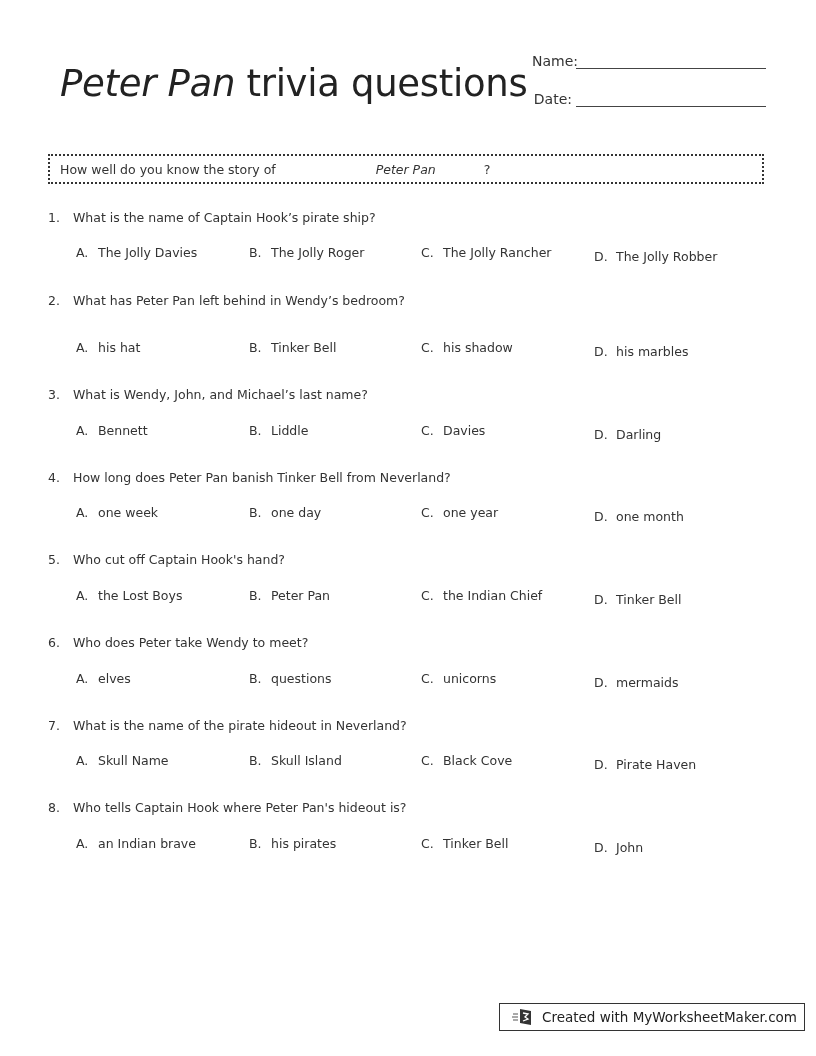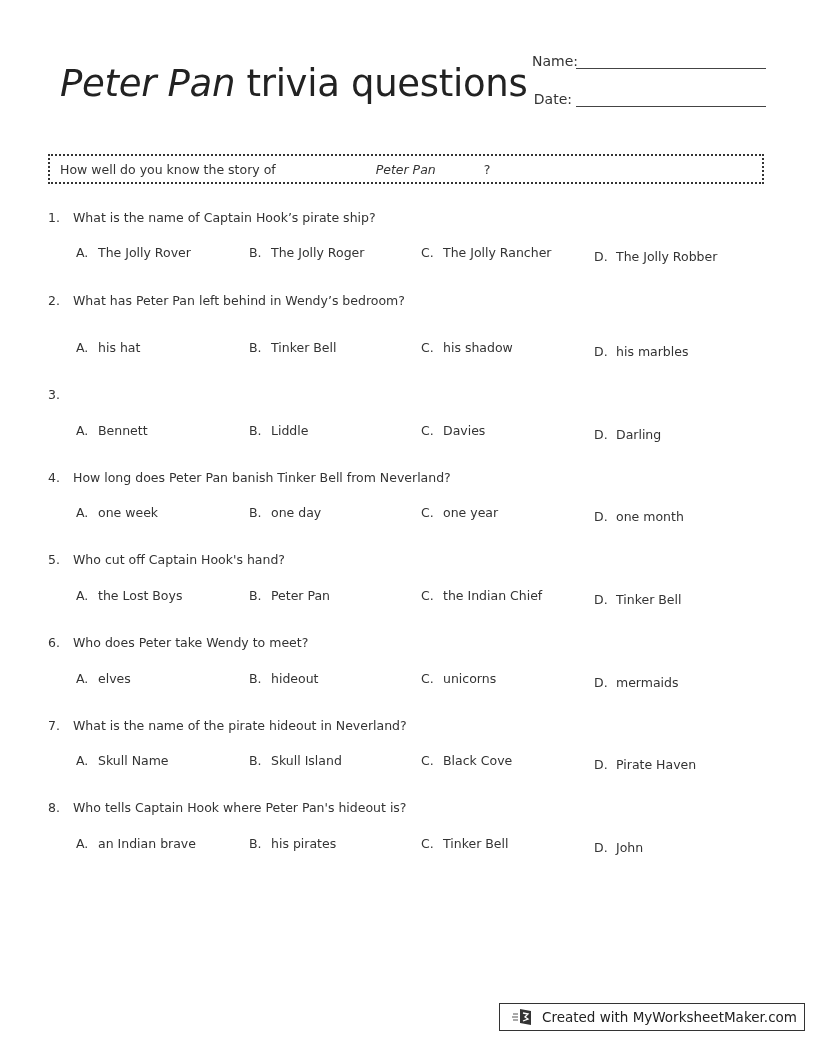--- a/index.html
+++ b/index.html
@@ -65,21 +65,21 @@
 
 <div id="questions">
     <div class="q" style="top: 210px;">
       <div class="stem">
         <span class="num">1.</span>
         <span>What is the name of Captain Hook’s pirate ship?</span>
       </div>
       <div class="choices" style="margin-top: 20px;">
         <div class="choice c0">
           <span class="letter">A.</span>
-          <span>The Jolly Rover</span>
+          <span>The Jolly Davies</span>
         </div>
         <div class="choice c1">
           <span class="letter">B.</span>
           <span>The Jolly Roger</span>
         </div>
         <div class="choice c2">
           <span class="letter">C.</span>
           <span>The Jolly Rancher</span>
         </div>
         <div class="choice c3">
@@ -108,20 +108,21 @@
         </div>
         <div class="choice c3">
           <span class="letter">D.</span>
           <span>his marbles</span>
         </div>
       </div>
     </div>
     <div class="q" style="top: 387px;">
       <div class="stem">
         <span class="num">3.</span>
+        <span>What is Wendy, John, and Michael’s last name?</span>
       </div>
       <div class="choices" style="margin-top: 21px;">
         <div class="choice c0">
           <span class="letter">A.</span>
           <span>Bennett</span>
         </div>
         <div class="choice c1">
           <span class="letter">B.</span>
           <span>Liddle</span>
         </div>
@@ -188,21 +189,21 @@
         <span class="num">6.</span>
         <span>Who does Peter take Wendy to meet?</span>
       </div>
       <div class="choices" style="margin-top: 21px;">
         <div class="choice c0">
           <span class="letter">A.</span>
           <span>elves</span>
         </div>
         <div class="choice c1">
           <span class="letter">B.</span>
-          <span>hideout</span>
+          <span>questions</span>
         </div>
         <div class="choice c2">
           <span class="letter">C.</span>
           <span>unicorns</span>
         </div>
         <div class="choice c3">
           <span class="letter">D.</span>
           <span>mermaids</span>
         </div>
       </div>

